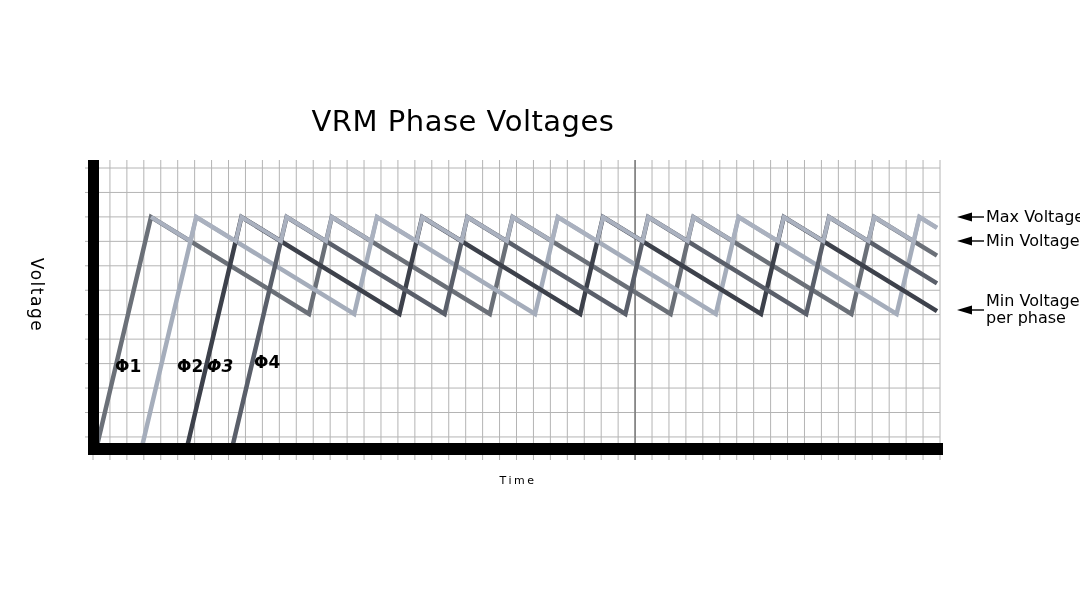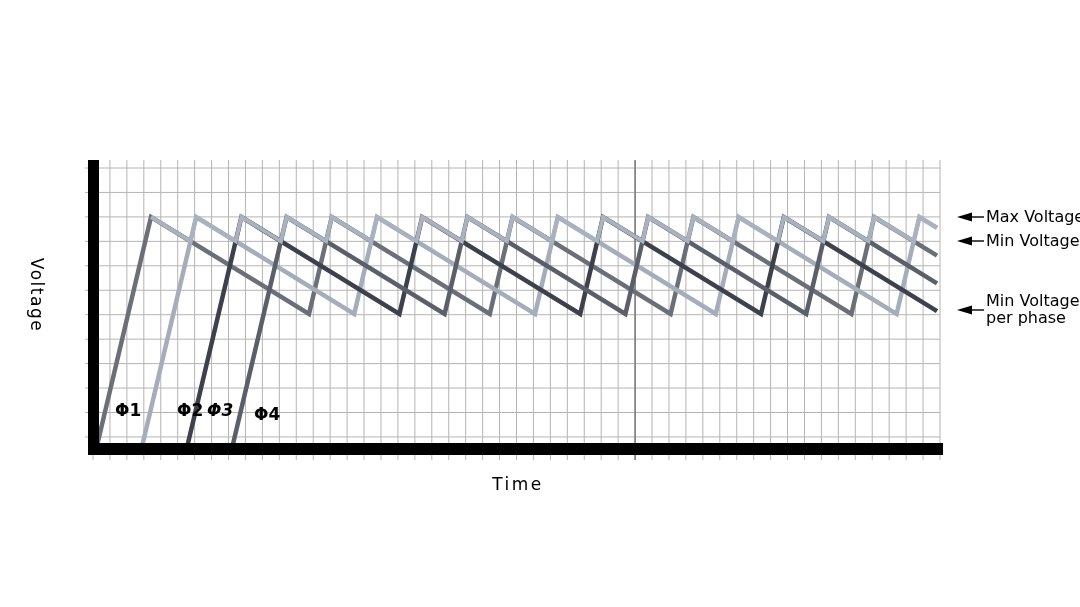--- a/index.html
+++ b/index.html
@@ -4,22 +4,22 @@
 <style>
   html,body{margin:0;padding:0;background:#fff;}
   #canvas{position:relative;width:1080px;height:607px;background:#ffffff;overflow:hidden;
           font-family:"DejaVu Sans","Liberation Sans",sans-serif;color:#000;}
   #chart-svg{position:absolute;left:0;top:0;}
   .page-title{position:absolute;left:463px;top:104px;transform:translateX(-50%);
               font-size:29px;letter-spacing:0.5px;white-space:nowrap;}
   .y-label{position:absolute;left:37px;top:295px;transform:translate(-50%,-50%) rotate(90deg);
            font-size:17px;letter-spacing:1.5px;white-space:nowrap;}
   .x-label{position:absolute;left:518px;top:474px;transform:translateX(-50%);
-           font-size:17px;letter-spacing:2.5px;white-space:nowrap;}
-  .phase-label{position:absolute;font-size:17px;font-weight:bold;white-space:nowrap;margin-top:44px;}
+           font-size:11px;letter-spacing:2.5px;white-space:nowrap;}
+  .phase-label{position:absolute;font-size:17px;font-weight:bold;white-space:nowrap;}
   .anno{position:absolute;transform:translateY(-50%);font-size:16px;line-height:1.06;
         white-space:nowrap;}
   .anno div{white-space:nowrap;}
 </style>
 </head>
 <body>
 
 <div id="canvas">
 
   <svg id="chart-svg" width="1080" height="607">
@@ -115,27 +115,28 @@
       <g>
         <line x1="972" y1="241" x2="984" y2="241" stroke="#000" stroke-width="1.4"></line>
         <polygon points="957,241 972,236.4 972,245.6" fill="#000"></polygon>
       </g>
       <g>
         <line x1="972" y1="310" x2="984" y2="310" stroke="#000" stroke-width="1.4"></line>
         <polygon points="957,310 972,305.4 972,314.6" fill="#000"></polygon>
       </g>
     </svg>
 
+  <div class="page-title">VRM Phase Voltages</div>
   <div class="y-label">Voltage</div>
   <div class="x-label">Time</div>
 
   <span class="phase-label" style="left: 115px; top: 356px;">Φ1</span>
   <span class="phase-label" style="left: 177px; top: 356px;">Φ2</span>
   <span class="phase-label" style="left: 207px; top: 356px; font-style: italic;">Φ3</span>
-  <span class="phase-label" style="left: 254px; top: 360px;">Φ4</span>
+  <span class="phase-label" style="left: 254px; top: 352px;">Φ4</span>
 
   <div class="anno" style="left: 986px; top: 217px;">
     <div>Max Voltage</div>
   </div>
   <div class="anno" style="left: 986px; top: 241px;">
     <div>Min Voltage</div>
   </div>
   <div class="anno" style="left: 986px; top: 310px;">
     <div>Min Voltage</div>
     <div>per phase</div>

